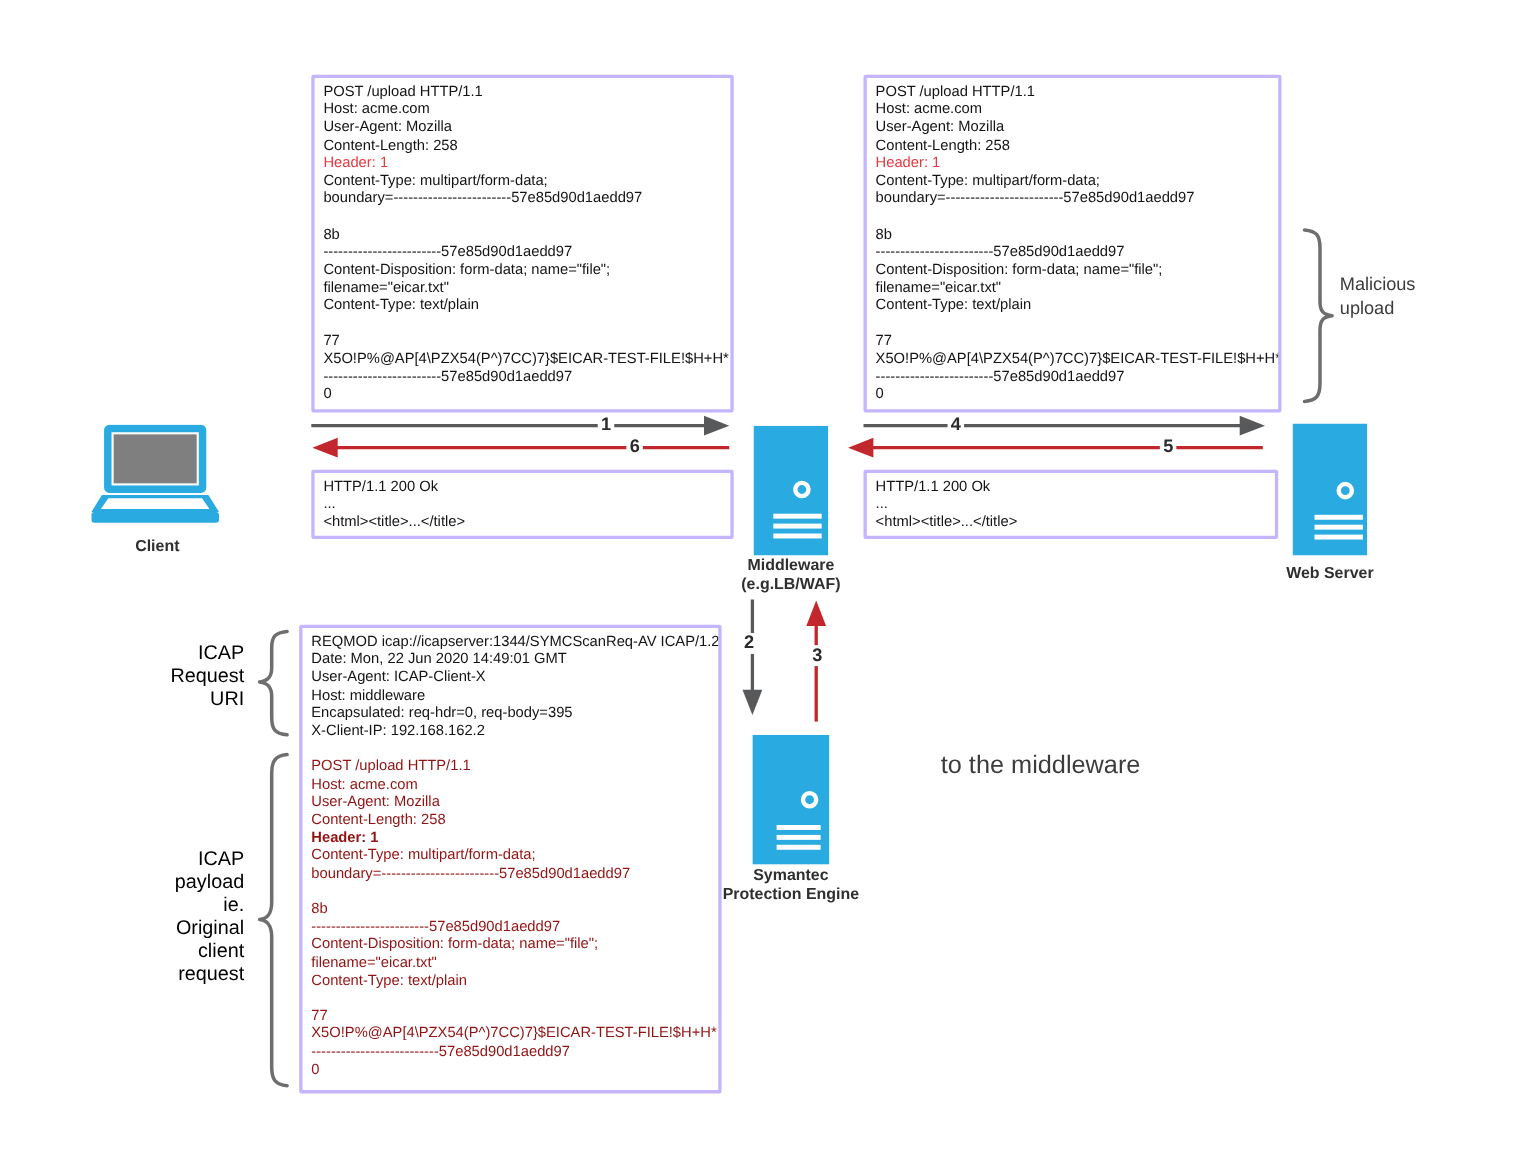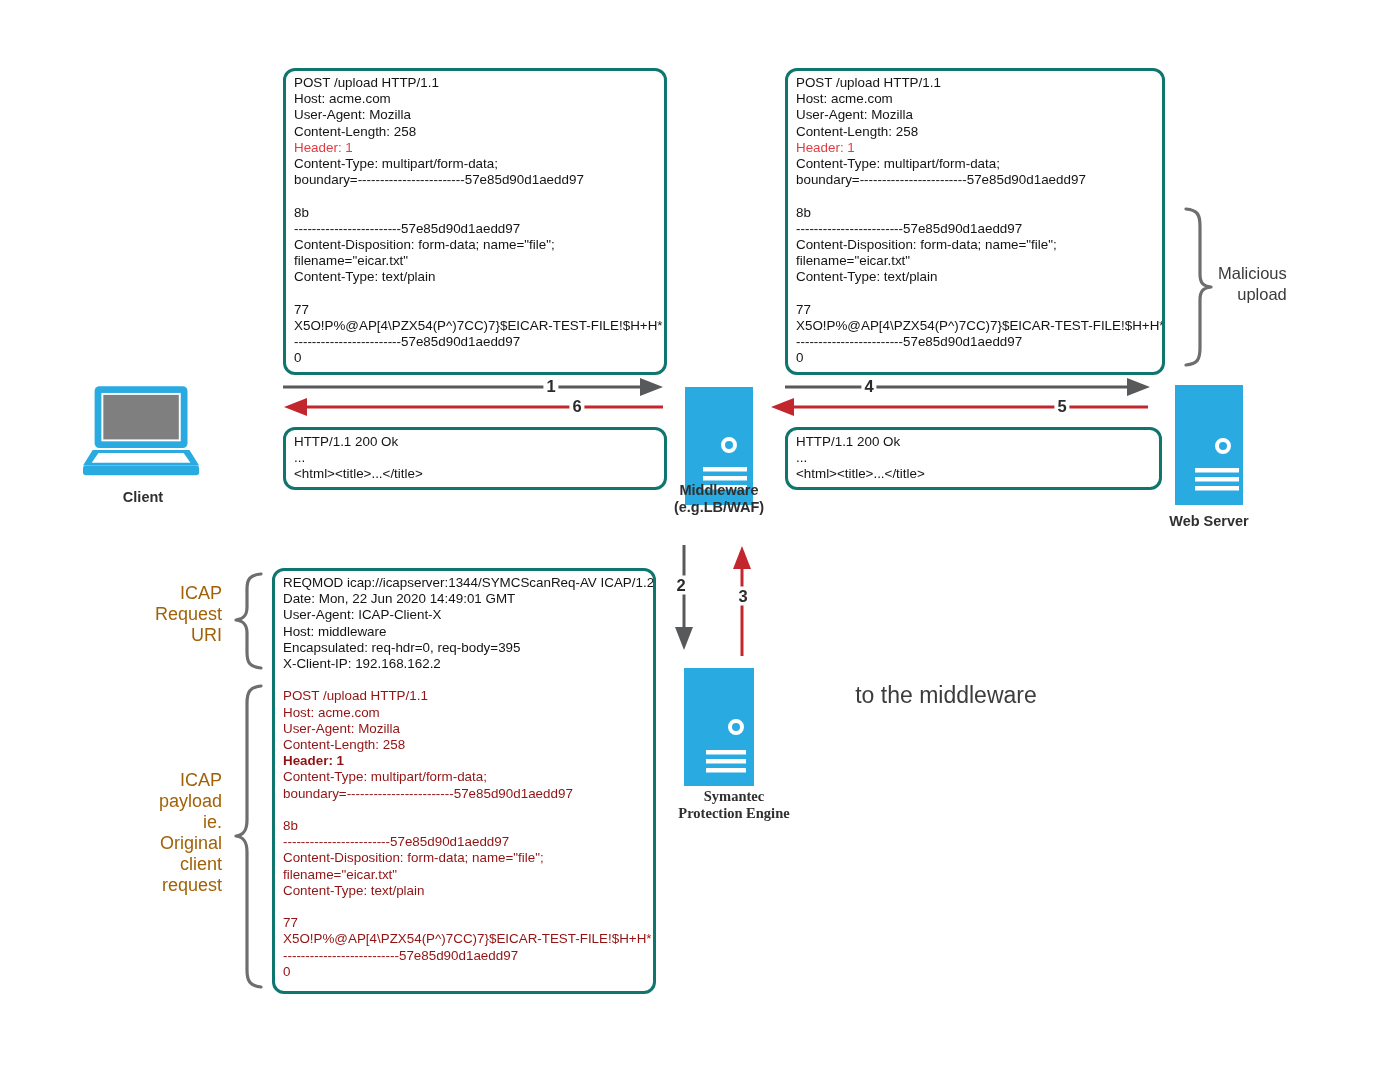--- a/index.html
+++ b/index.html
@@ -1,32 +1,32 @@
 <!DOCTYPE html>
 <html><head>
 <meta charset="utf-8">
 <style>
   html,body{margin:0;padding:0;background:#fff;}
   #canvas{position:relative;width:1376px;height:1065px;background:#fff;overflow:hidden;
           font-family:"Liberation Sans",sans-serif;color:#141414;}
   svg.overlay{position:absolute;left:0;top:0;width:1376px;height:1065px;pointer-events:none;}
-  .codebox{position:absolute;background:#fff;border:3px solid #0f766e;border-radius:12px;
+  .codebox{position:absolute;background:#fff;border:3px solid #c4b5fd;border-radius:2px;
            padding:4px 8px;font-size:13.4px;line-height:16.2px;white-space:nowrap;overflow:hidden;z-index:2;}
   .respbox{line-height:15.8px;}
   .ln{min-height:16.2px;}
   .ln.hl{color:#E23B40;}
   .ln.pay{color:#921313;}
   .ln.bold{font-weight:bold;}
   .icon{position:absolute;z-index:2;}
   .dev-label{position:absolute;z-index:2;text-align:center;font-weight:bold;
              font-size:14.5px;line-height:16.5px;color:#2f2f2f;}
-  .side-label{position:absolute;z-index:2;text-align:right;font-size:18px;line-height:21px;color:#a16207;}
+  .side-label{position:absolute;z-index:2;text-align:right;font-size:18px;line-height:21px;color:#000000;}
   .side-label .ln{min-height:21px;}
-  #label-malicious{position:absolute;left:1218px;top:263px;z-index:2;font-size:16.5px;
-                   line-height:21px;color:#3b3b3b;text-align:right;}
+  #label-malicious{position:absolute;left:1218px;top:249px;z-index:2;font-size:16.5px;
+                   line-height:21px;color:#3b3b3b;text-align:left;}
   #label-malicious .ln{min-height:21px;}
   .num-label{position:absolute;z-index:3;transform:translate(-50%,-50%);background:#fff;
              padding:0 3px;font-size:16.5px;font-weight:bold;color:#2b2b2b;}
   #annotation{position:absolute;left:800px;top:681px;width:292px;z-index:2;text-align:center;
               font-size:23px;line-height:28px;color:#3c3c3c;}
   #annotation .rst{color:#DB3A3E;}
 </style>
 </head>
 <body>
 
@@ -148,21 +148,21 @@
 
   <div class="icon" style="left:685px;top:387px;">
     <svg width="68" height="118" viewBox="0 0 68 118">
       <rect x="0" y="0" width="68" height="118" fill="#29ABE2"></rect>
       <circle cx="44" cy="58" r="6" fill="#29ABE2" stroke="#ffffff" stroke-width="4"></circle>
       <rect x="18" y="80" width="44" height="4.5" fill="#ffffff"></rect>
       <rect x="18" y="89" width="44" height="4.5" fill="#ffffff"></rect>
       <rect x="18" y="98" width="44" height="4.5" fill="#ffffff"></rect>
     </svg>
   </div>
-  <div class="dev-label" style="left:639px;top:482px;width:160px;">
+  <div class="dev-label" style="left:639px;top:506px;width:160px;">
     <div>Middleware</div>
     <div>(e.g.LB/WAF)</div>
   </div>
 
   <div class="icon" style="left:1175px;top:385px;">
     <svg width="68" height="120" viewBox="0 0 68 120">
       <rect x="0" y="0" width="68" height="120" fill="#29ABE2"></rect>
       <circle cx="48" cy="61" r="6" fill="#29ABE2" stroke="#ffffff" stroke-width="4"></circle>
       <rect x="20" y="83" width="44" height="4.5" fill="#ffffff"></rect>
       <rect x="20" y="92" width="44" height="4.5" fill="#ffffff"></rect>
@@ -215,21 +215,21 @@
 
   <div class="icon" style="left:684px;top:668px;">
     <svg width="70" height="118" viewBox="0 0 70 118">
       <rect x="0" y="0" width="70" height="118" fill="#29ABE2"></rect>
       <circle cx="52" cy="59" r="6" fill="#29ABE2" stroke="#ffffff" stroke-width="4"></circle>
       <rect x="22" y="82" width="40" height="4.5" fill="#ffffff"></rect>
       <rect x="22" y="91" width="40" height="4.5" fill="#ffffff"></rect>
       <rect x="22" y="100" width="40" height="4.5" fill="#ffffff"></rect>
     </svg>
   </div>
-  <div class="dev-label" style="left:644px;top:788px;width:180px;font-family:Liberation Serif, serif;">
+  <div class="dev-label" style="left:629px;top:788px;width:180px;">
     <div>Symantec</div>
     <div>Protection Engine</div>
   </div>
 
   <div id="annotation">
     <div>to the middleware</div>
   </div>
 
 </div>
 

